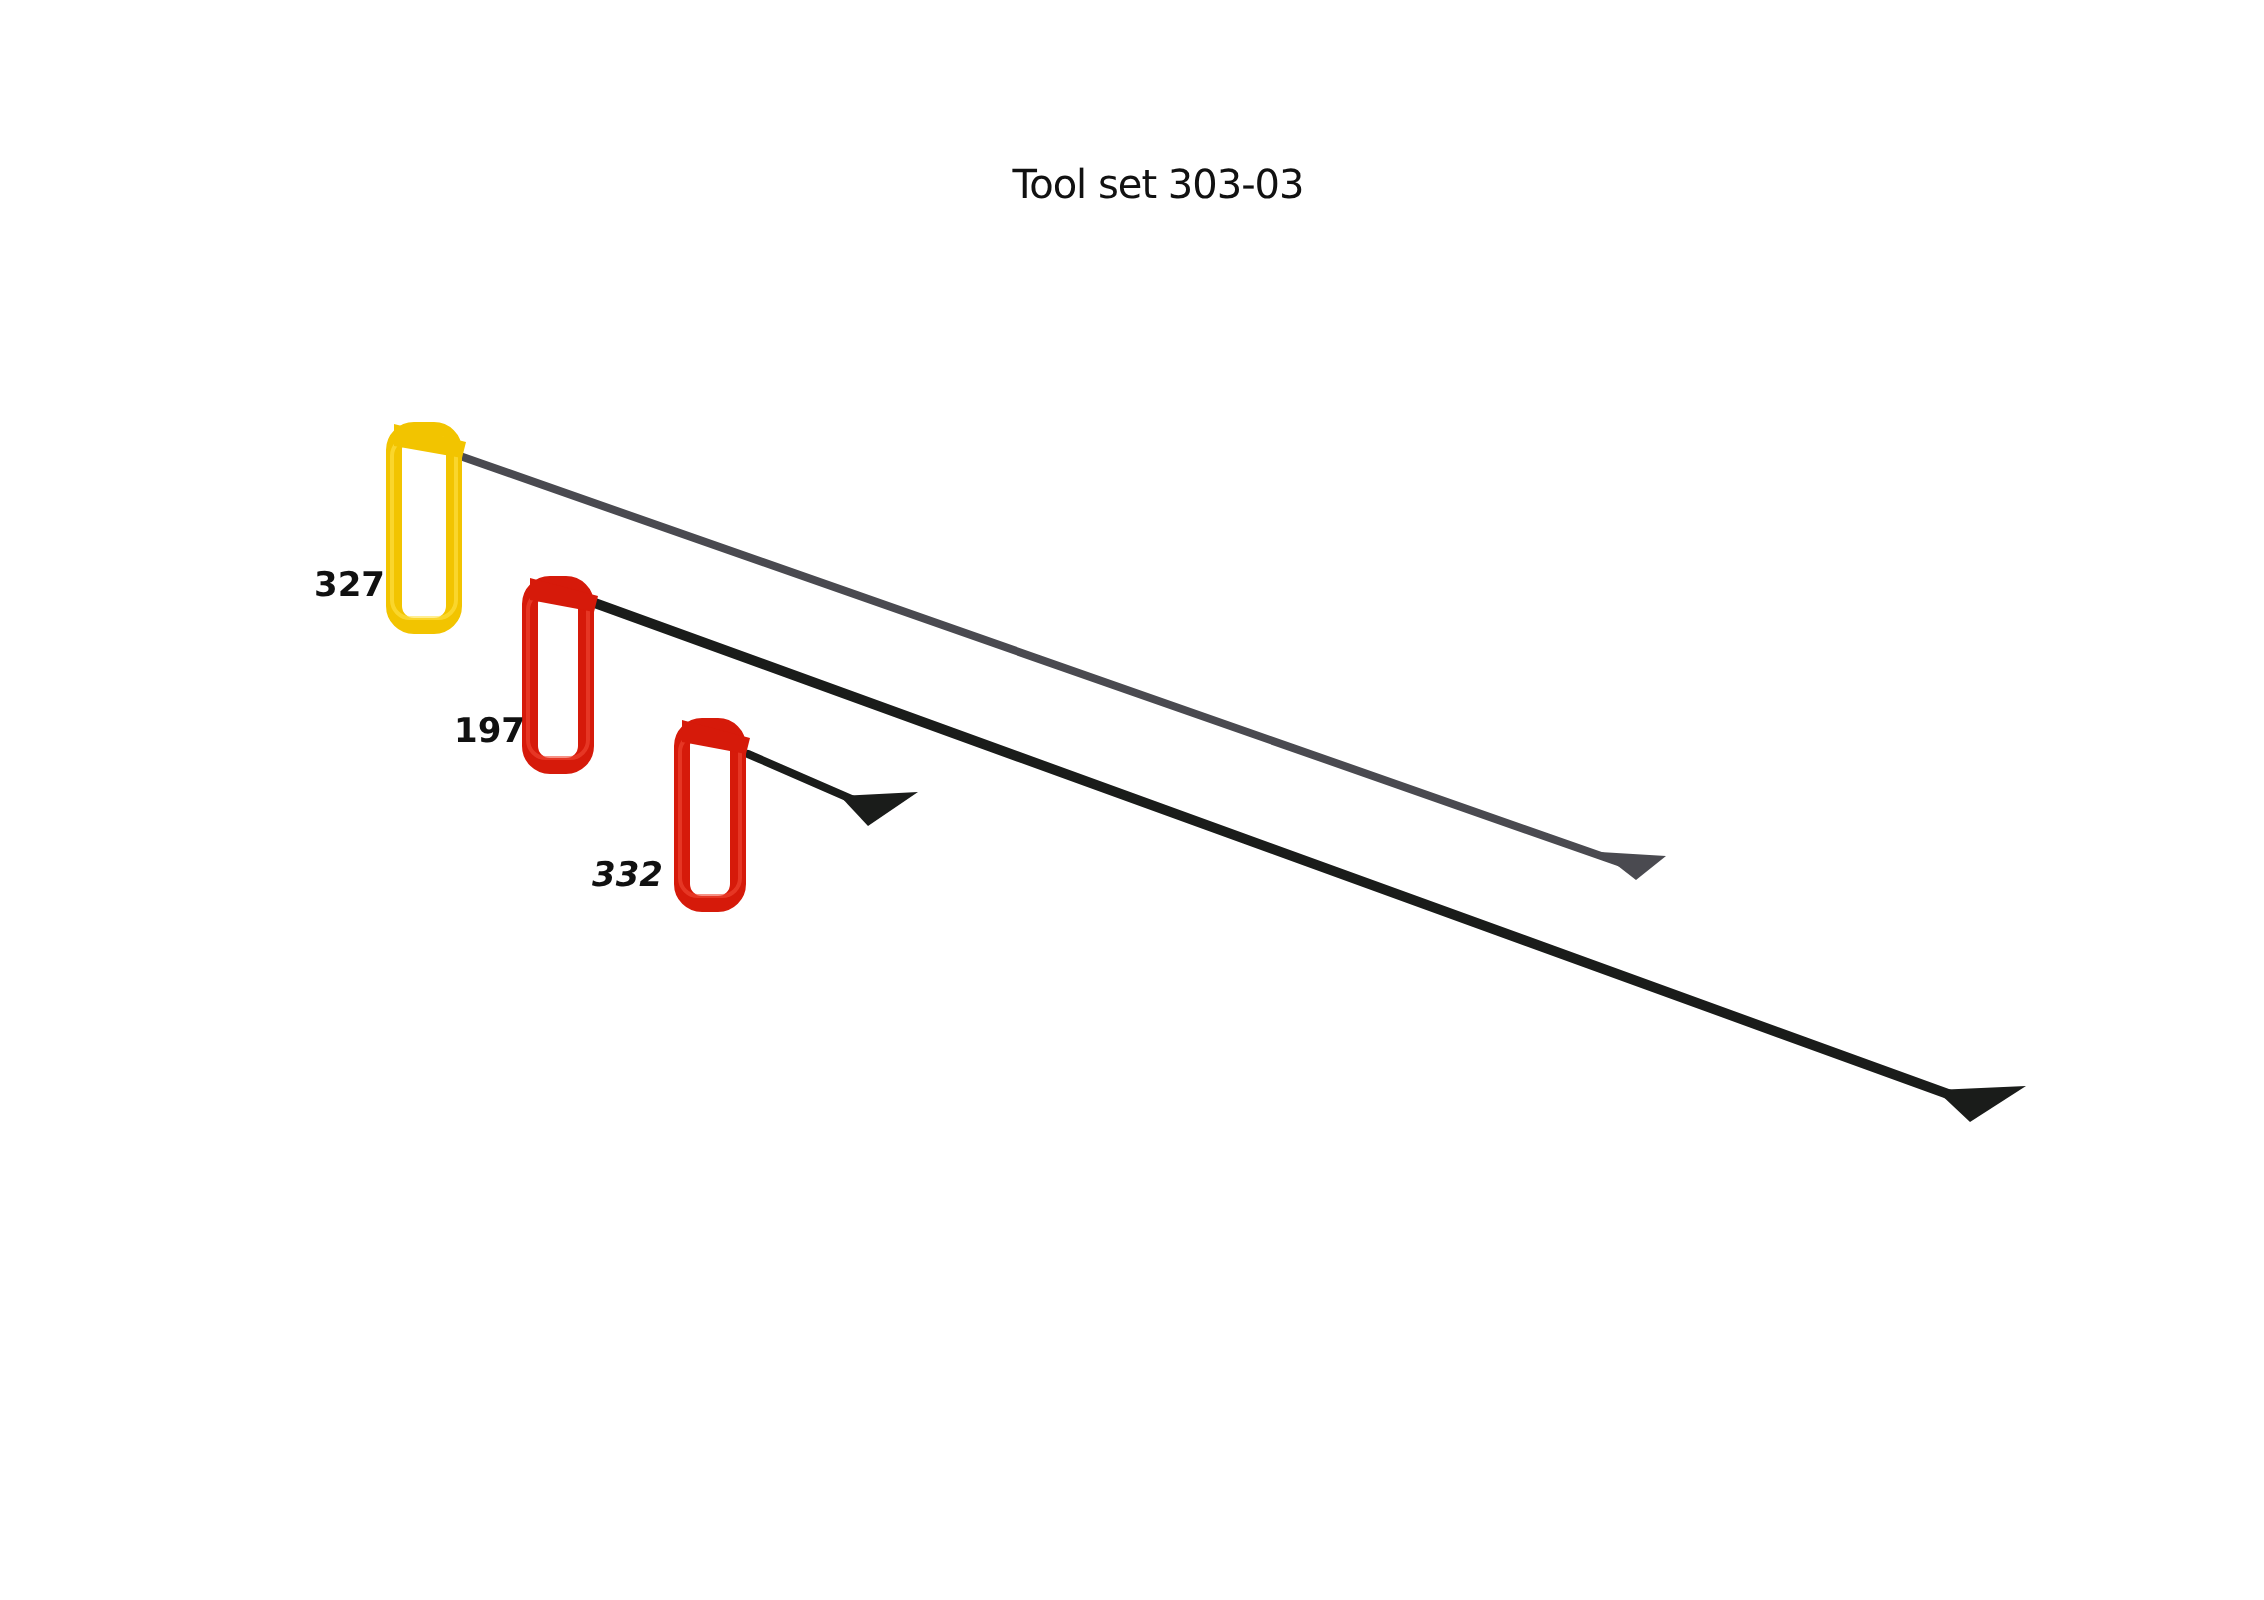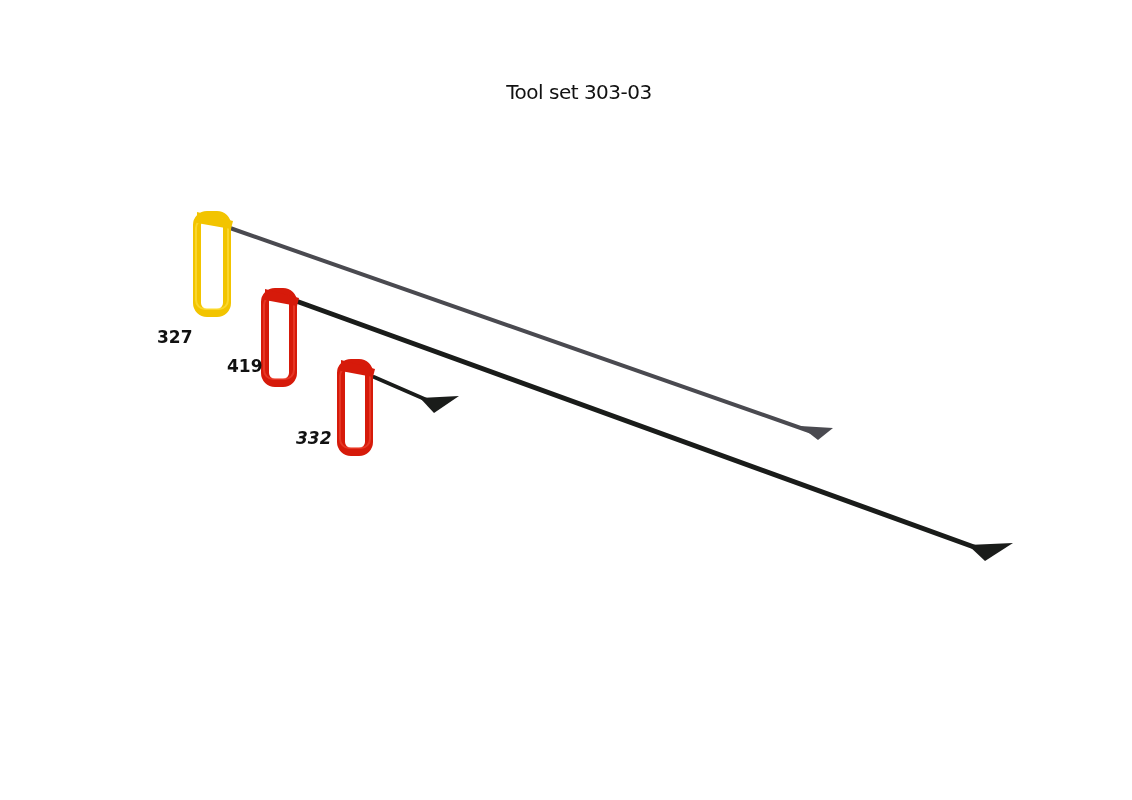--- a/index.html
+++ b/index.html
@@ -37,16 +37,16 @@
     <g>
       <line x1="374" y1="377" x2="436" y2="404" stroke="#1a1c1a" stroke-width="4" stroke-linecap="round"></line>
       <path d="M420 398 L459 396 L434 413 Z" fill="#1a1c1a"></path>
       <rect x="341" y="363" width="28" height="89" rx="10" fill="none" stroke="#d61a0a" stroke-width="8"></rect>
       <rect x="340" y="367" width="30" height="81" rx="9" fill="none" stroke="#f04a35" stroke-width="2" opacity="0.6"></rect>
       <path d="M341 360 L375 369 L373 377 L341 371 Z" fill="#d61a0a"></path>
     </g>
   </svg>
 
 <div id="labels">
-    <div class="tool-label" style="left: 157px; top: 283px; margin-top: 44px;">327</div>
-    <div class="tool-label" style="left: 227px; top: 356px;">419</div>
+    <div class="tool-label" style="left: 157px; top: 283px;">327</div>
+    <div class="tool-label" style="left: 227px; top: 356px;">197</div>
     <div class="tool-label" style="left: 296px; top: 428px; font-style: italic;">332</div>
   </div>
 
 </body></html>

